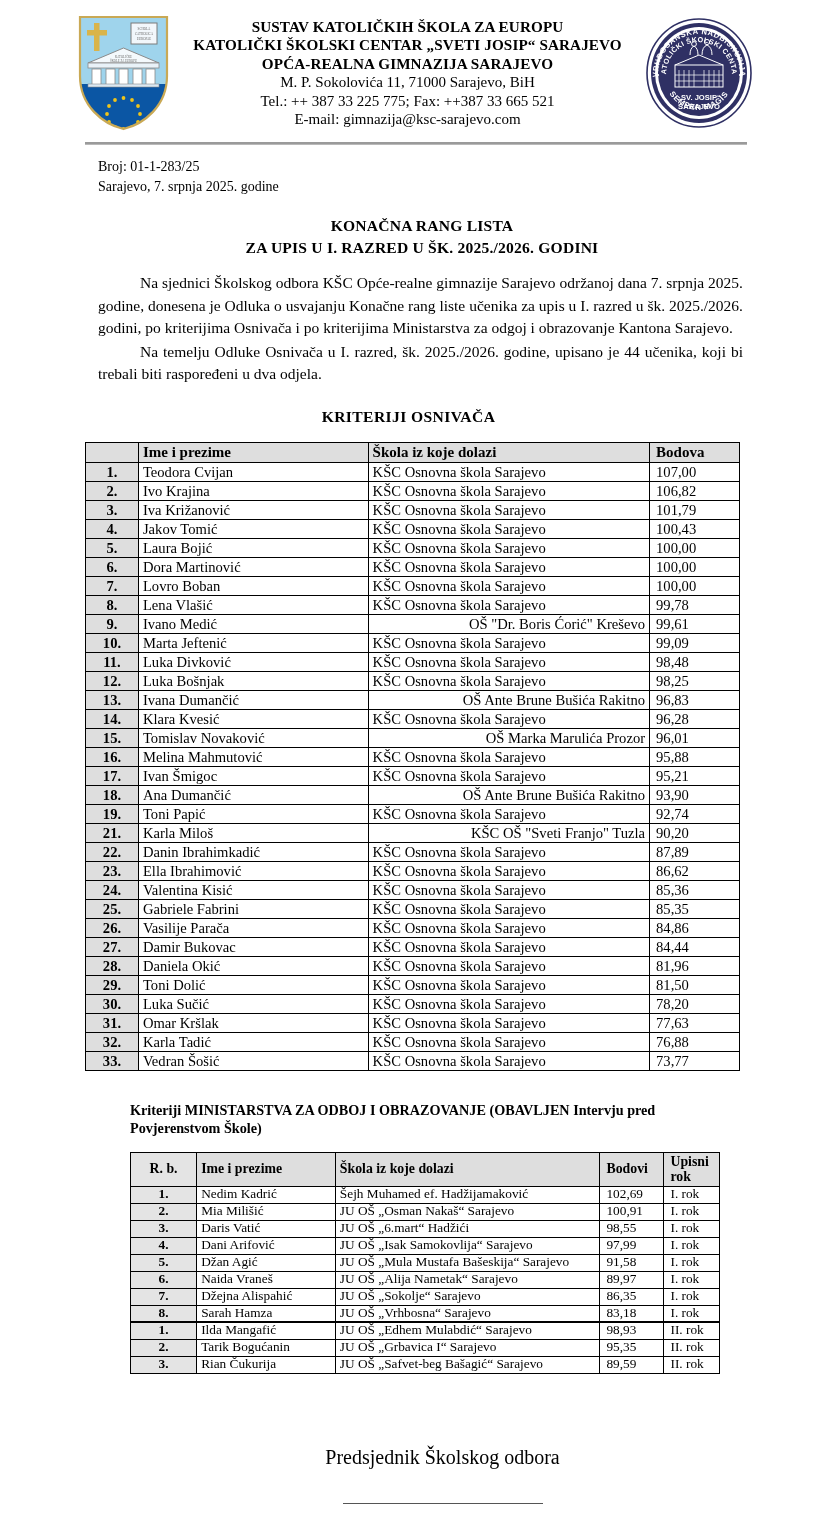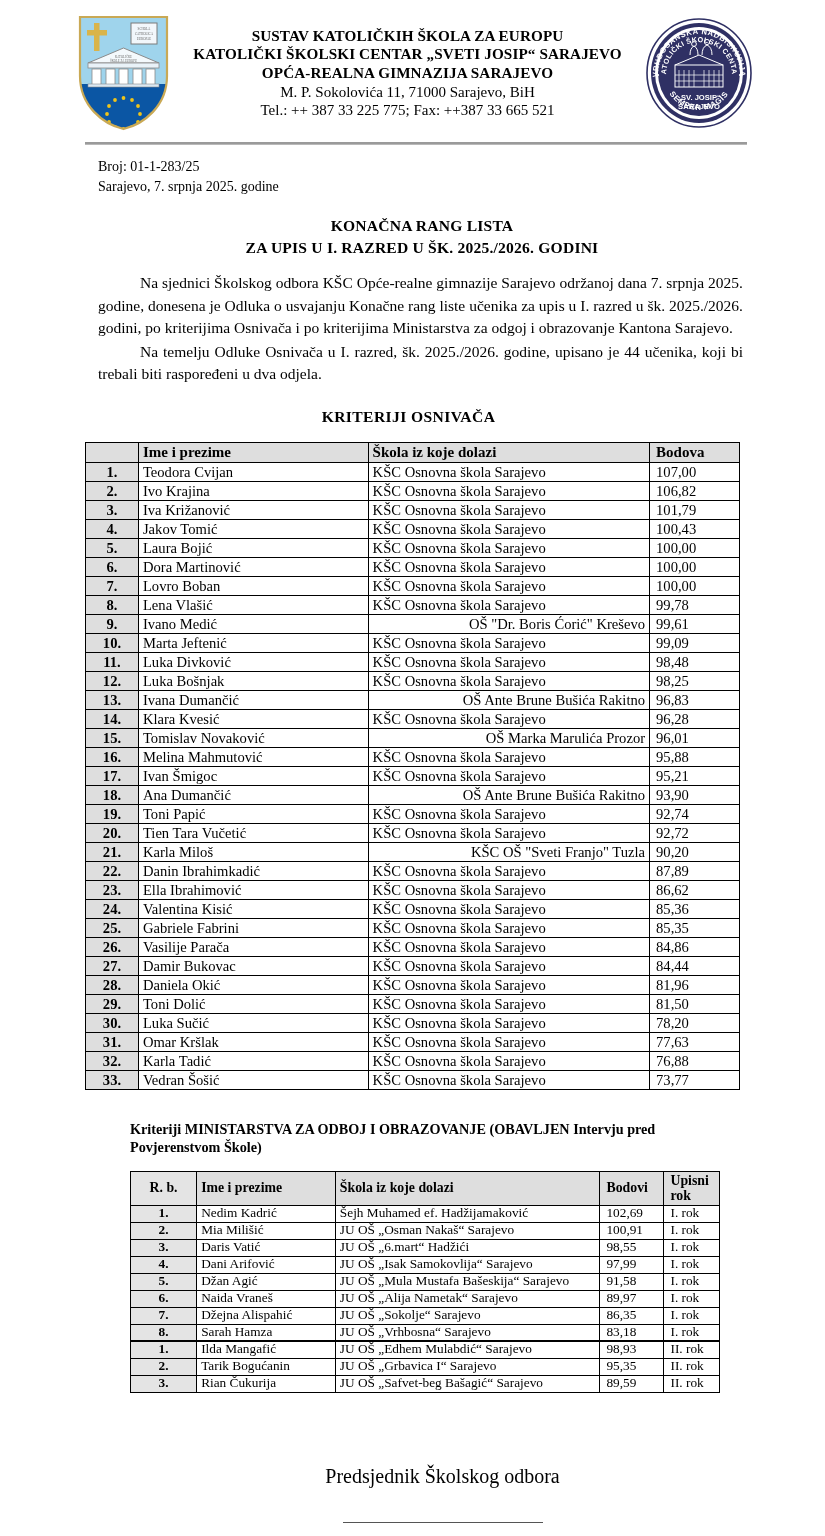--- a/index.html
+++ b/index.html
@@ -177,20 +177,21 @@
         <path d="M4 3 H91 V62 C91 92 68 110 47.5 115 C27 110 4 92 4 62 Z" fill="none" stroke="#c9a955" stroke-width="2.2"></path>
       </svg>
     </div>
 
     <div class="head-text">
       <div class="l1">SUSTAV KATOLIČKIH ŠKOLA ZA EUROPU</div>
       <div class="l2">KATOLIČKI ŠKOLSKI CENTAR „SVETI JOSIP“ SARAJEVO</div>
       <div class="l3">OPĆA-REALNA GIMNAZIJA SARAJEVO</div>
       <div class="l4">M. P.  Sokolovića 11, 71000 Sarajevo, BiH</div>
       <div class="l5">Tel.: ++ 387 33 225 775; Fax:  ++387 33  665 521</div>
+      <div class="l6">E-mail: gimnazija@ksc-sarajevo.com</div>
     </div>
 
     <div class="seal">
       <svg viewBox="0 0 110 112" width="110" height="112">
         <defs>
           <path id="arcOuter" d="M14 58 A41 41 0 0 1 96 58"></path>
           <path id="arcInner" d="M22 58 A33 33 0 0 1 88 58"></path>
           <path id="arcBot" d="M20 58 A35 35 0 0 0 90 58"></path>
         </defs>
         <ellipse cx="55" cy="56" rx="52" ry="54" fill="none" stroke="#2f3064" stroke-width="1.6"></ellipse>
@@ -371,26 +372,20 @@
             <td class="c-school rt">OŠ Ante Brune Bušića Rakitno</td>
             <td class="c-pts">93,90</td>
           </tr>
           <tr>
             <td class="c-num">19.</td>
             <td class="c-name">Toni Papić</td>
             <td class="c-school">KŠC Osnovna škola Sarajevo</td>
             <td class="c-pts">92,74</td>
           </tr>
           <tr>
-            <td class="c-num">20.</td>
-            <td class="c-name">Tien Tara Vučetić</td>
-            <td class="c-school">KŠC Osnovna škola Sarajevo</td>
-            <td class="c-pts">92,72</td>
-          </tr>
-          <tr>
             <td class="c-num">21.</td>
             <td class="c-name">Karla Miloš</td>
             <td class="c-school rt">KŠC OŠ "Sveti Franjo" Tuzla</td>
             <td class="c-pts">90,20</td>
           </tr>
           <tr>
             <td class="c-num">22.</td>
             <td class="c-name">Danin Ibrahimkadić</td>
             <td class="c-school">KŠC Osnovna škola Sarajevo</td>
             <td class="c-pts">87,89</td>

